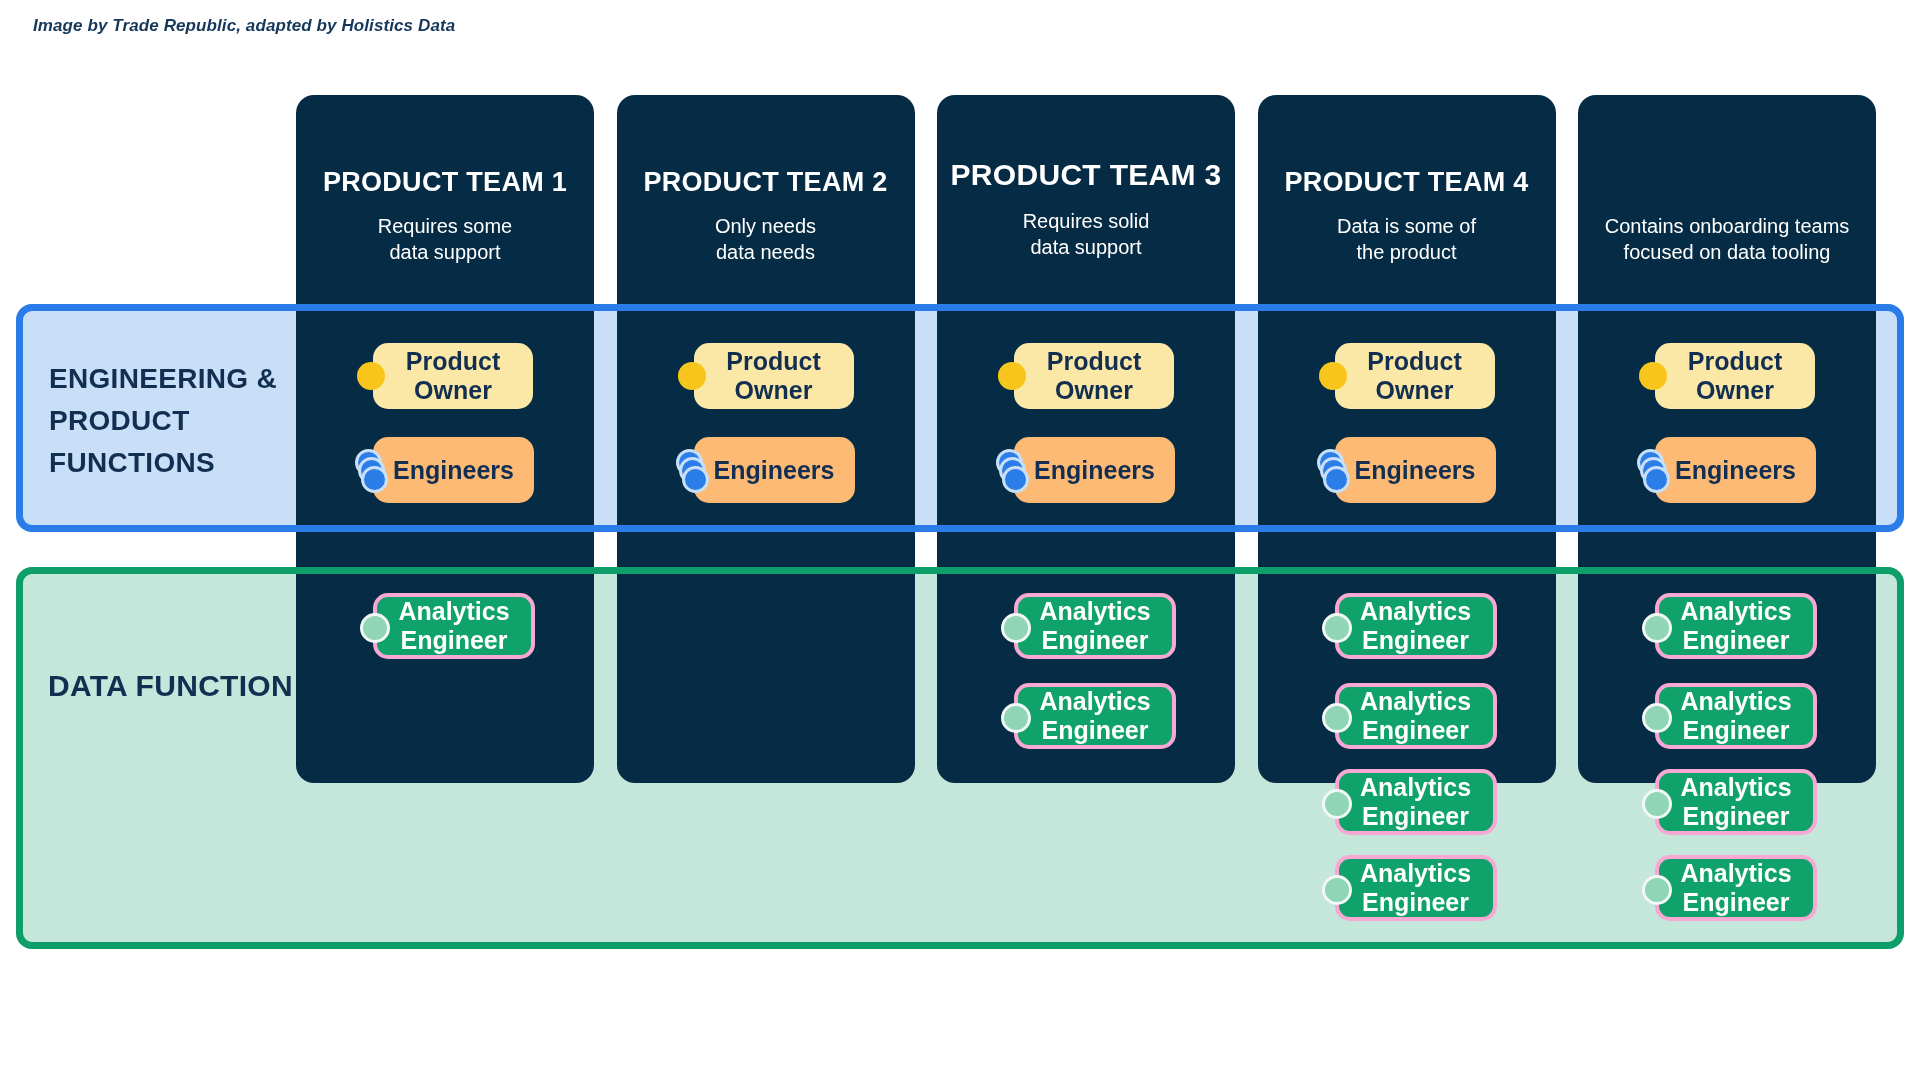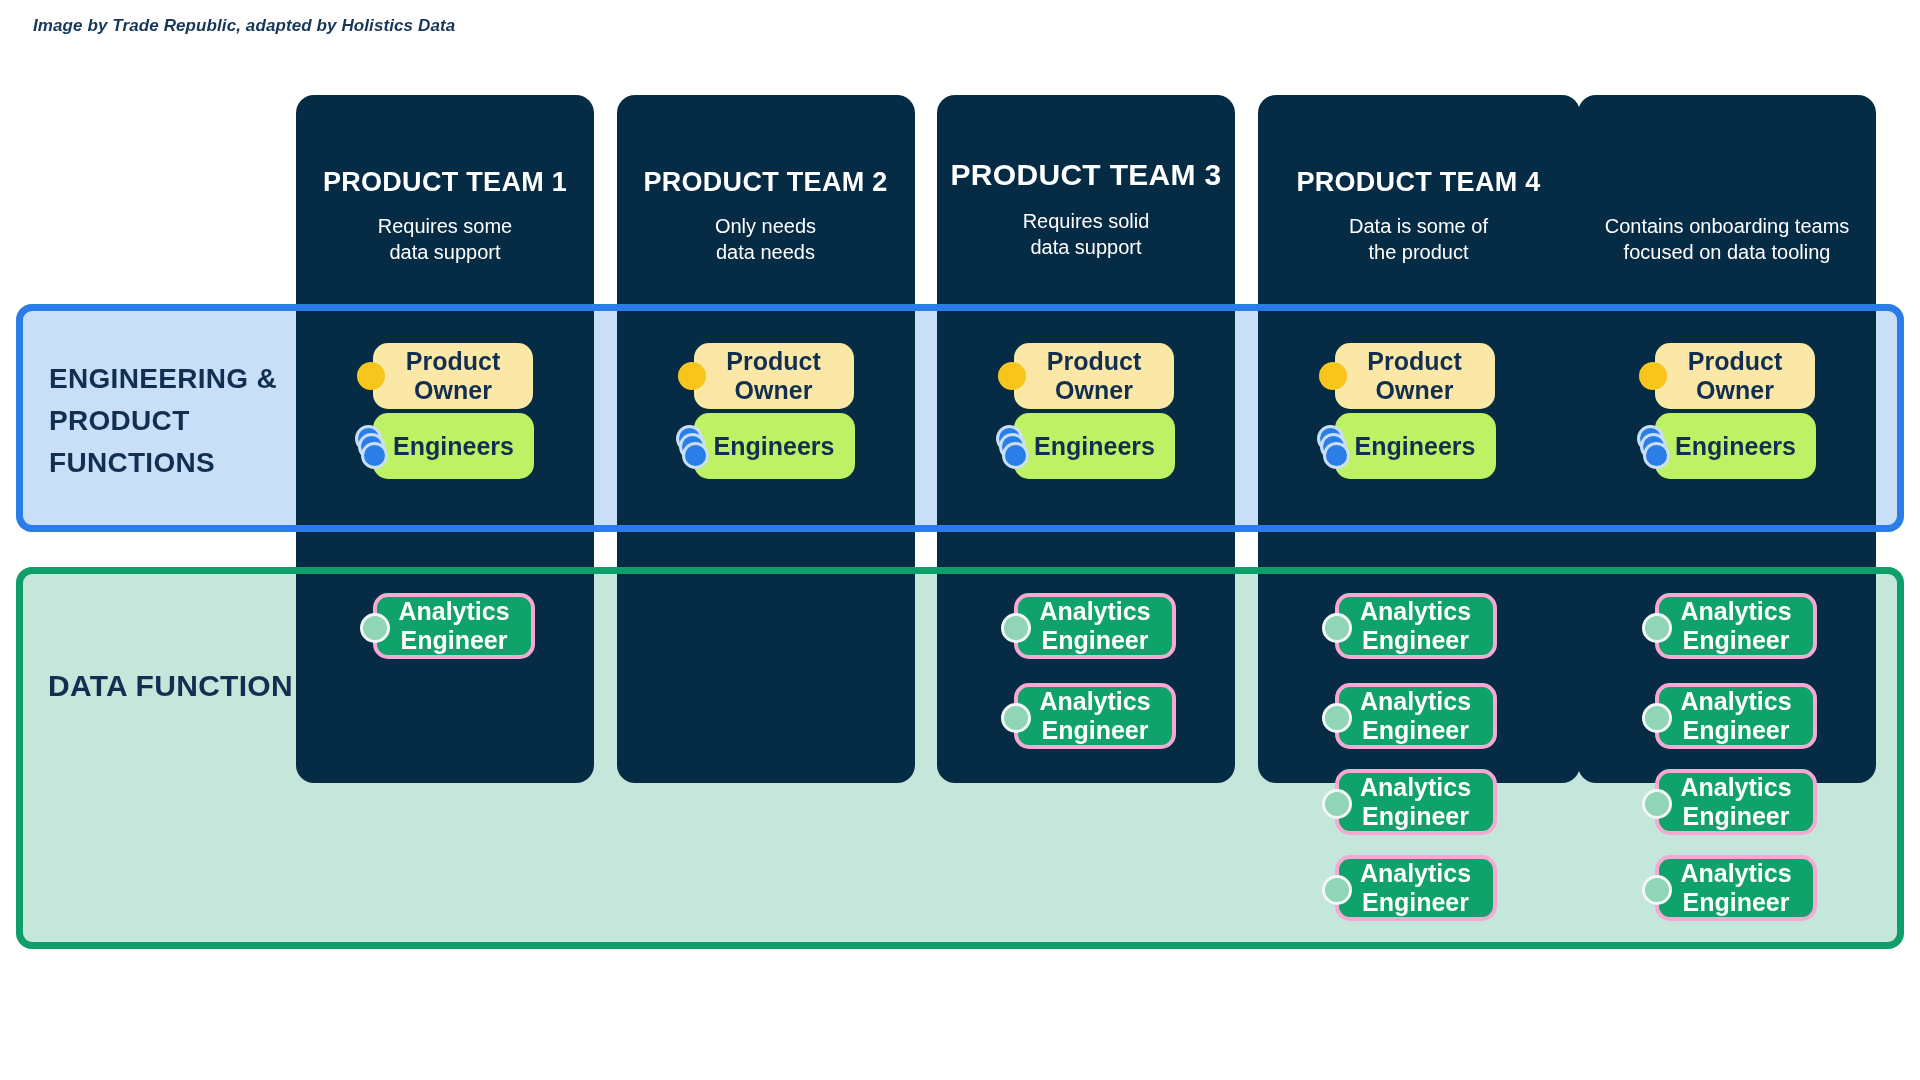--- a/index.html
+++ b/index.html
@@ -53,21 +53,21 @@
   .sub-line { display:block; }
 
   
   .pill {
     position:absolute; left:77px; width:160px; height:66px; border-radius:15px;
     display:flex; flex-direction:column; align-items:center; justify-content:center;
     text-align:center; font-weight:700; font-size:25px; box-sizing:border-box;
   }
   .pill .line { display:block; line-height:29px; }
   .pill.po  { top:248px; background:#fbe8a6; color:#122f52; }
-  .pill.eng { top:318px; width:161px; background:#bef264; color:#122f52; }
+  .pill.eng { top:342px; width:161px; background:#fdba74; color:#122f52; }
   .pill.ae  { width:162px; background:#10a26b; color:#ffffff; border:4px solid #f9a8d4; }
 
   .dot { position:absolute; border-radius:50%; }
   .dot.yellow { width:28px; height:28px; left:-16px; top:19px; background:#f8c51d; }
   .dot.green  {
     width:30px; height:30px; left:-17px; top:16px; background:#90d6b6;
     border:3px solid #f2f8f5; box-sizing:border-box;
   }
   .dot-stack span {
     position:absolute; width:27px; height:27px; border-radius:50%;
@@ -156,21 +156,21 @@
           <span class="dot green"></span>
           <span class="line">Analytics</span>
           <span class="line">Engineer</span>
         </div>
         <div class="pill ae" style="top: 588px;">
           <span class="dot green"></span>
           <span class="line">Analytics</span>
           <span class="line">Engineer</span>
         </div>
       </div>
-      <div class="column" style="left: 1257.5px; padding-left: 24px;">
+      <div class="column" style="left: 1257.5px;">
     <div class="col-title">PRODUCT TEAM 4</div>
     <div class="col-subtitle">
       <span class="sub-line">Data is some of</span>
       <span class="sub-line">the product</span>
     </div>
     <div class="pill po">
       <span class="dot yellow"></span>
       <span class="line">Product</span>
       <span class="line">Owner</span>
     </div>

